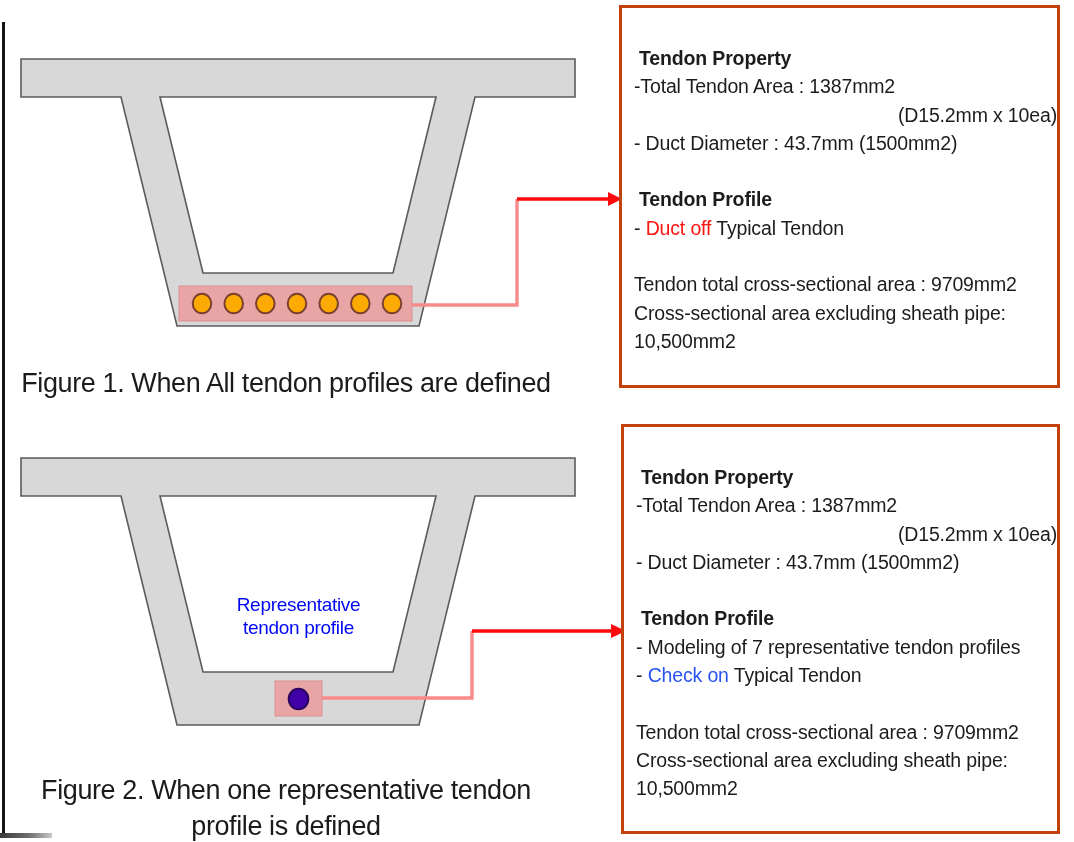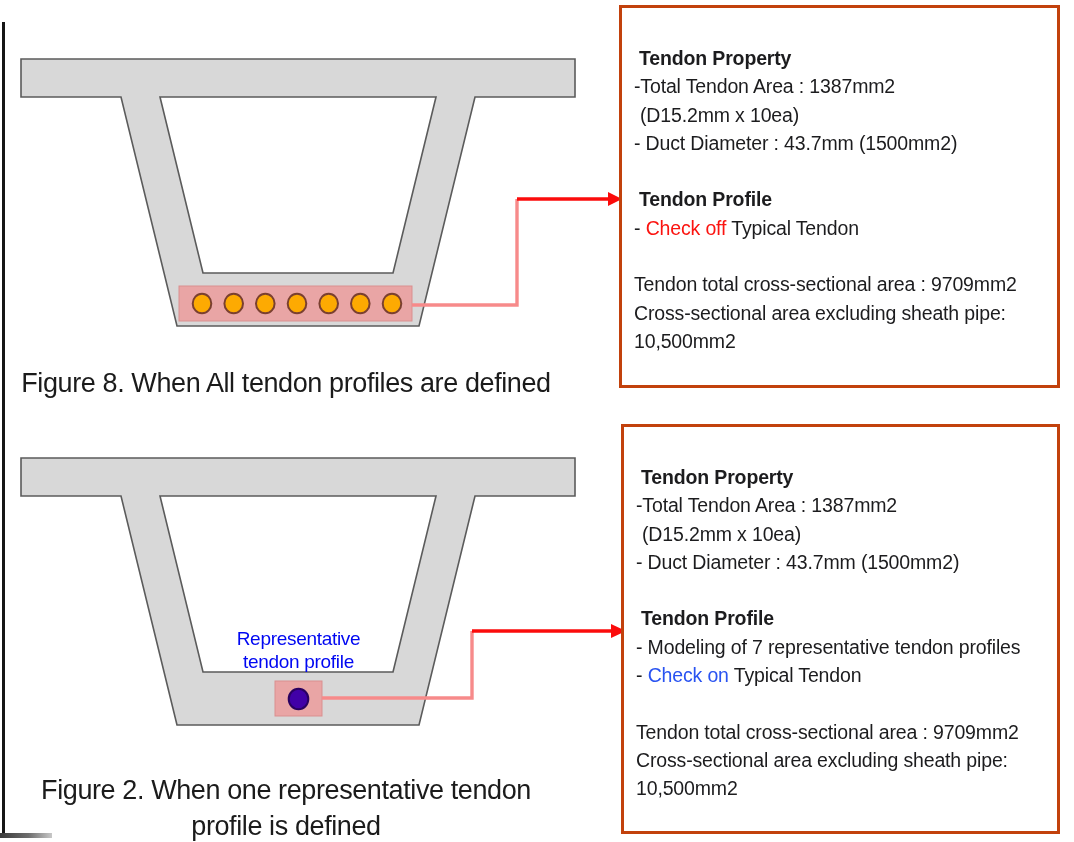--- a/index.html
+++ b/index.html
@@ -10,30 +10,30 @@
   .svg-layer{position:absolute;left:0;top:0;}
   
   .left-line{position:absolute;left:2px;top:22px;width:3px;height:813px;background:#151515;}
   .corner-artifact{position:absolute;left:0;top:833px;width:52px;height:5px;
     background:linear-gradient(to right,#3a3a3a 0%,#6e6e6e 55%,#c8c8c8 100%);}
   
   .caption{position:absolute;color:#1b1b1b;font-size:27px;letter-spacing:-0.4px;text-align:center;line-height:33px;}
   .caption1{left:0;top:367px;width:572px;}
   .caption2{left:12px;top:772px;width:548px;line-height:36px;}
   
-  .rep-label{position:absolute;left:198px;top:627px;width:201px;text-align:center;
+  .rep-label{position:absolute;left:198px;top:593px;width:201px;text-align:center;
     font-size:19px;line-height:23px;color:#0007f2;letter-spacing:-0.3px;}
   
   .info-box{position:absolute;box-sizing:border-box;border:3px solid #c2410c;background:#ffffff;
     padding:36px 0 0 12px;color:#1c1c1e;font-size:19.5px;letter-spacing:-0.15px;}
   .box1{left:619px;top:5px;width:441px;height:383px;}
   .box2{left:621px;top:424px;width:439px;height:410px;}
   .row{height:28.3px;line-height:28.3px;white-space:nowrap;}
   .row.head{font-weight:bold;padding-left:5px;}
-  .row.indent{padding-left:6px;}
+  .row.indent{padding-left:6px;text-align:right;}
   .b{font-weight:normal;}
   .hl-red{color:#fb1410;}
   .hl-blue{color:#2953f1;}
 </style>
 </head>
 <body>
 
 <div class="canvas">
 
   <div class="left-line"></div>
@@ -75,34 +75,34 @@
       <line x1="472" y1="631" x2="612" y2="631" stroke="#fb0b0b" stroke-width="3.4"></line>
       <polygon points="611,624 611,638 626,631" fill="#fb0b0b"></polygon>
     </g>
   </svg>
 
   <div class="rep-label">
     <div>Representative</div>
     <div>tendon profile</div>
   </div>
 
-  <div class="caption caption1">Figure 8. When All tendon profiles are defined</div>
+  <div class="caption caption1">Figure 1. When All tendon profiles are defined</div>
   <div class="caption caption2">
     <div>Figure 2. When one representative tendon</div>
     <div>profile is defined</div>
   </div>
 
   <div class="info-box box1">
     <div class="row head">Tendon Property</div>
     <div class="row">-Total Tendon Area : 1387mm2</div>
     <div class="row indent">(D15.2mm x 10ea)</div>
     <div class="row">- Duct Diameter : 43.7mm (1500mm2)</div>
     <div class="row"></div>
     <div class="row head">Tendon Profile</div>
-    <div class="row"><span>- </span><span class="hl-red">Check off</span><span> Typical Tendon</span></div>
+    <div class="row"><span>- </span><span class="hl-red">Duct off</span><span> Typical Tendon</span></div>
     <div class="row"></div>
     <div class="row"><span>Tendon total cross-sectional area : </span><span class="b">9709mm2</span></div>
     <div class="row">Cross-sectional area excluding sheath pipe:</div>
     <div class="row b">10,500mm2</div>
   </div>
 
   <div class="info-box box2">
     <div class="row head">Tendon Property</div>
     <div class="row">-Total Tendon Area : 1387mm2</div>
     <div class="row indent">(D15.2mm x 10ea)</div>

